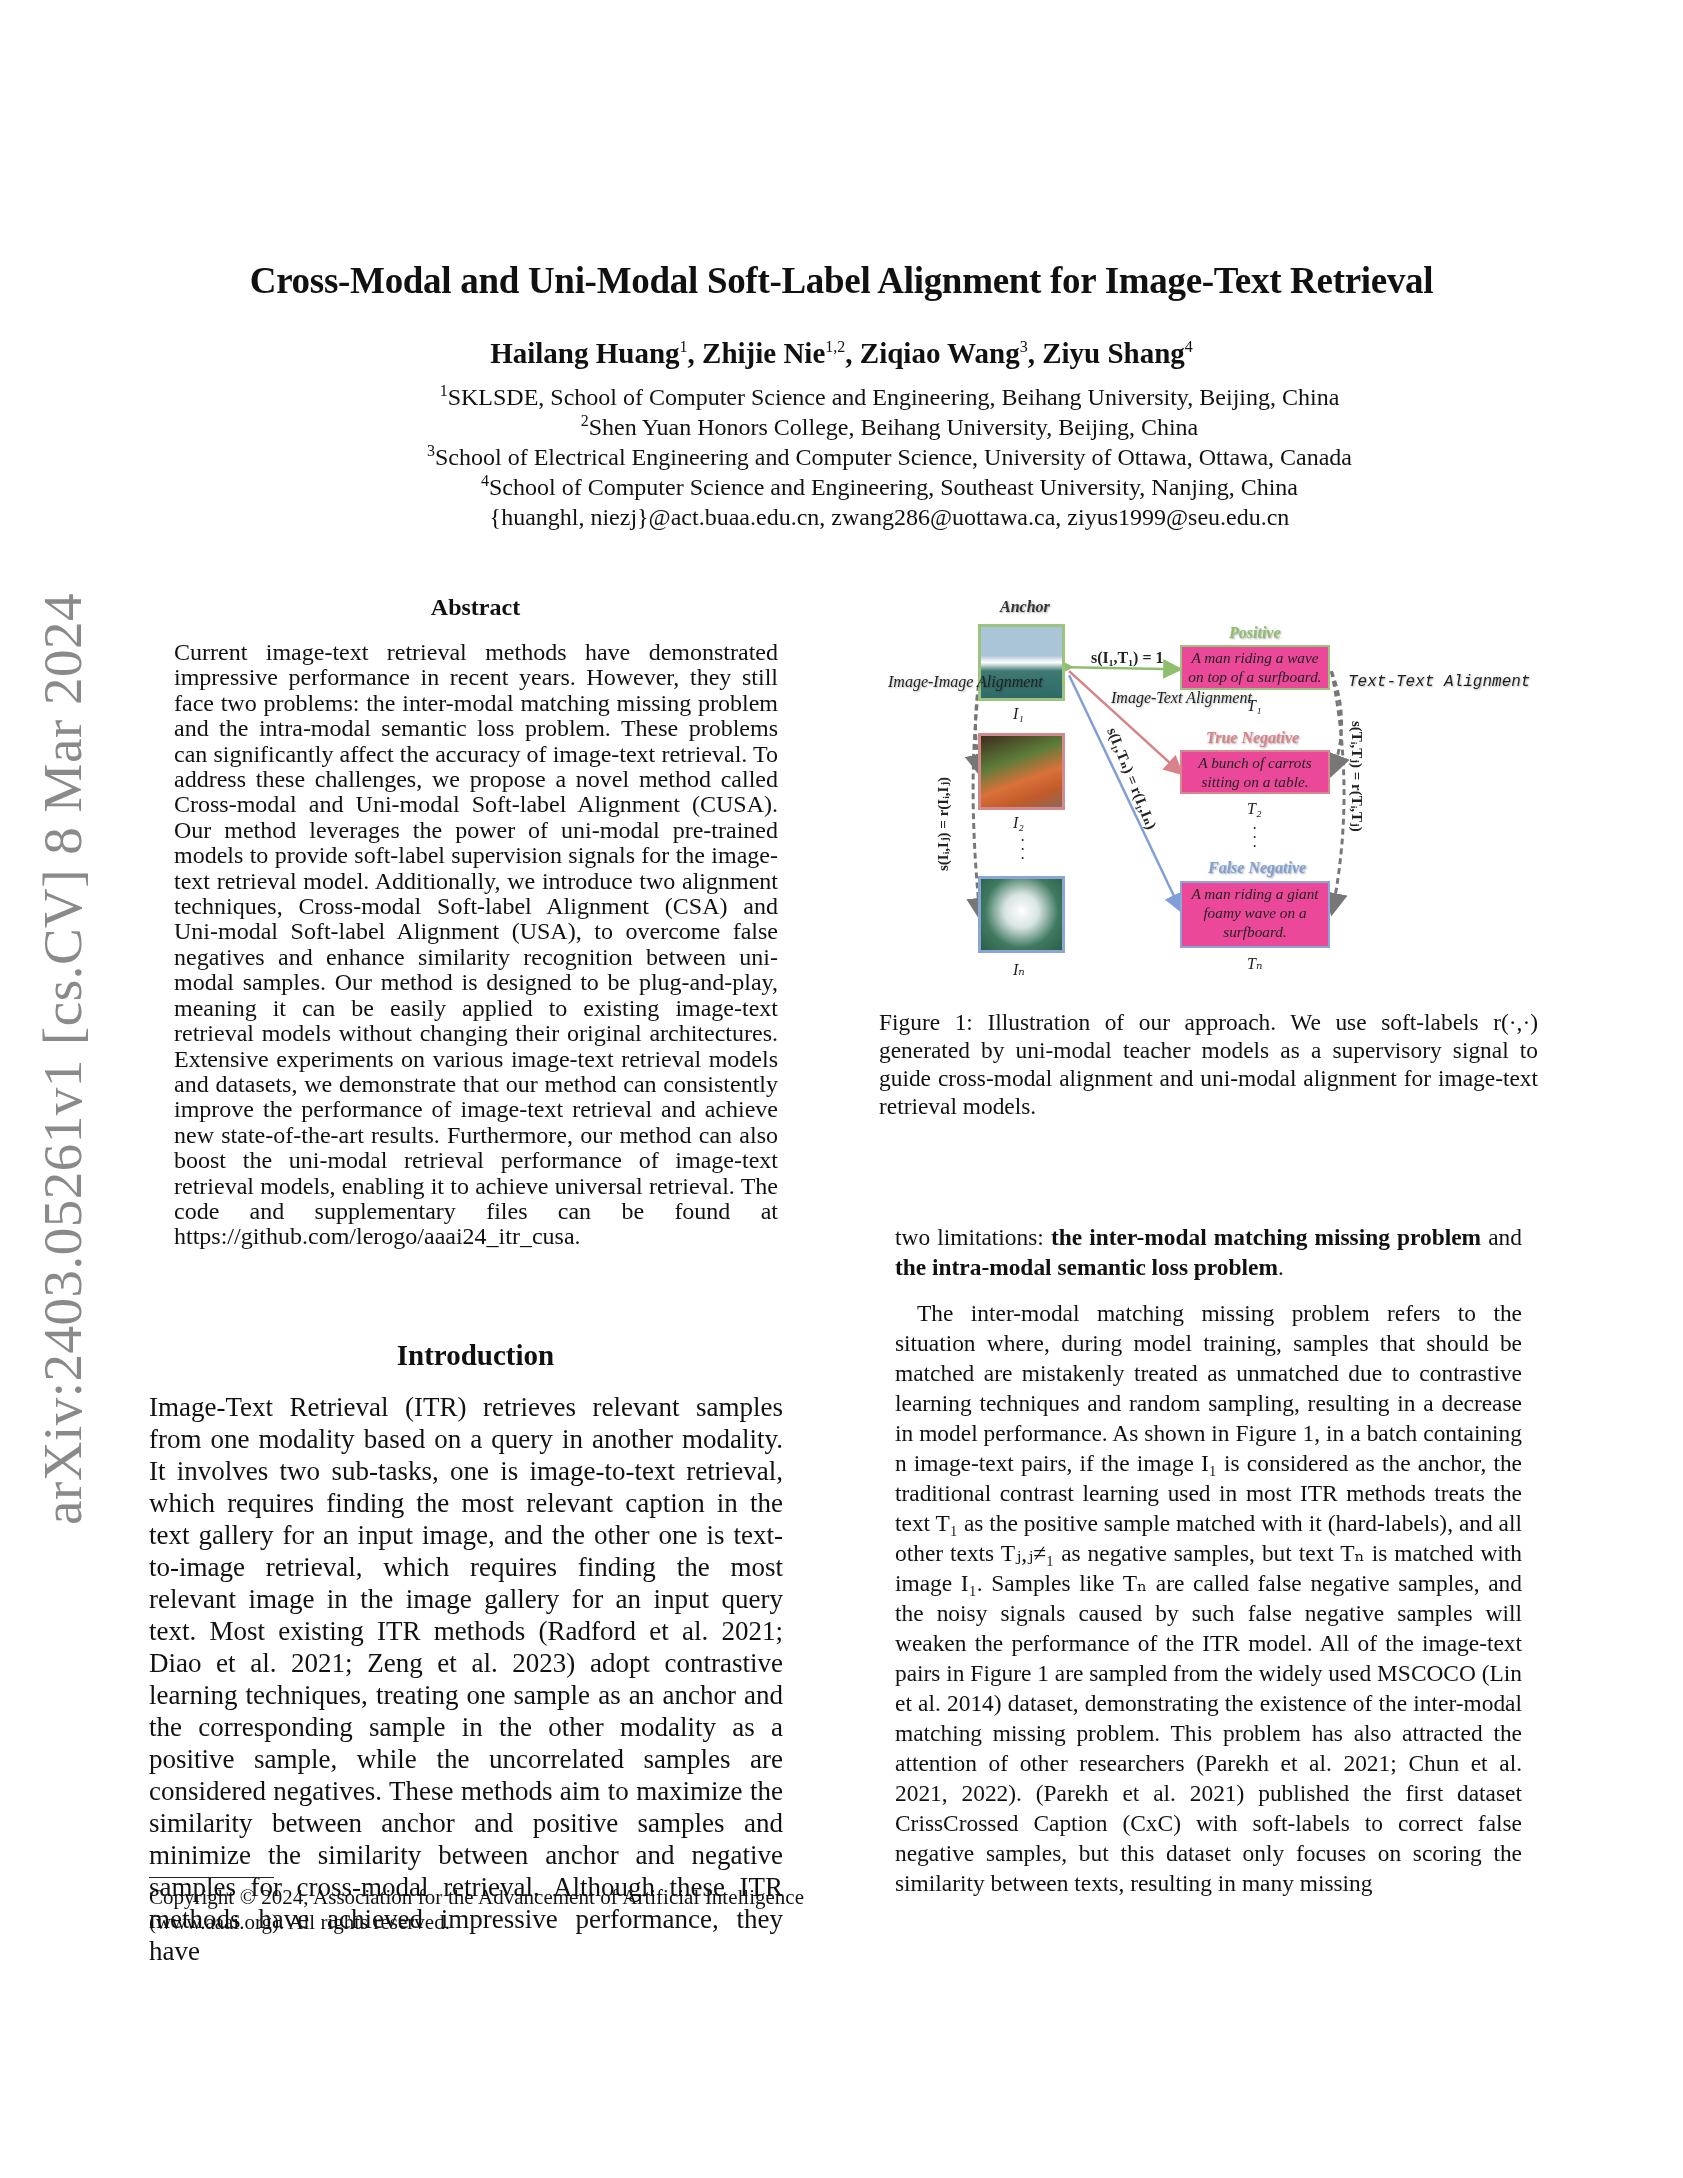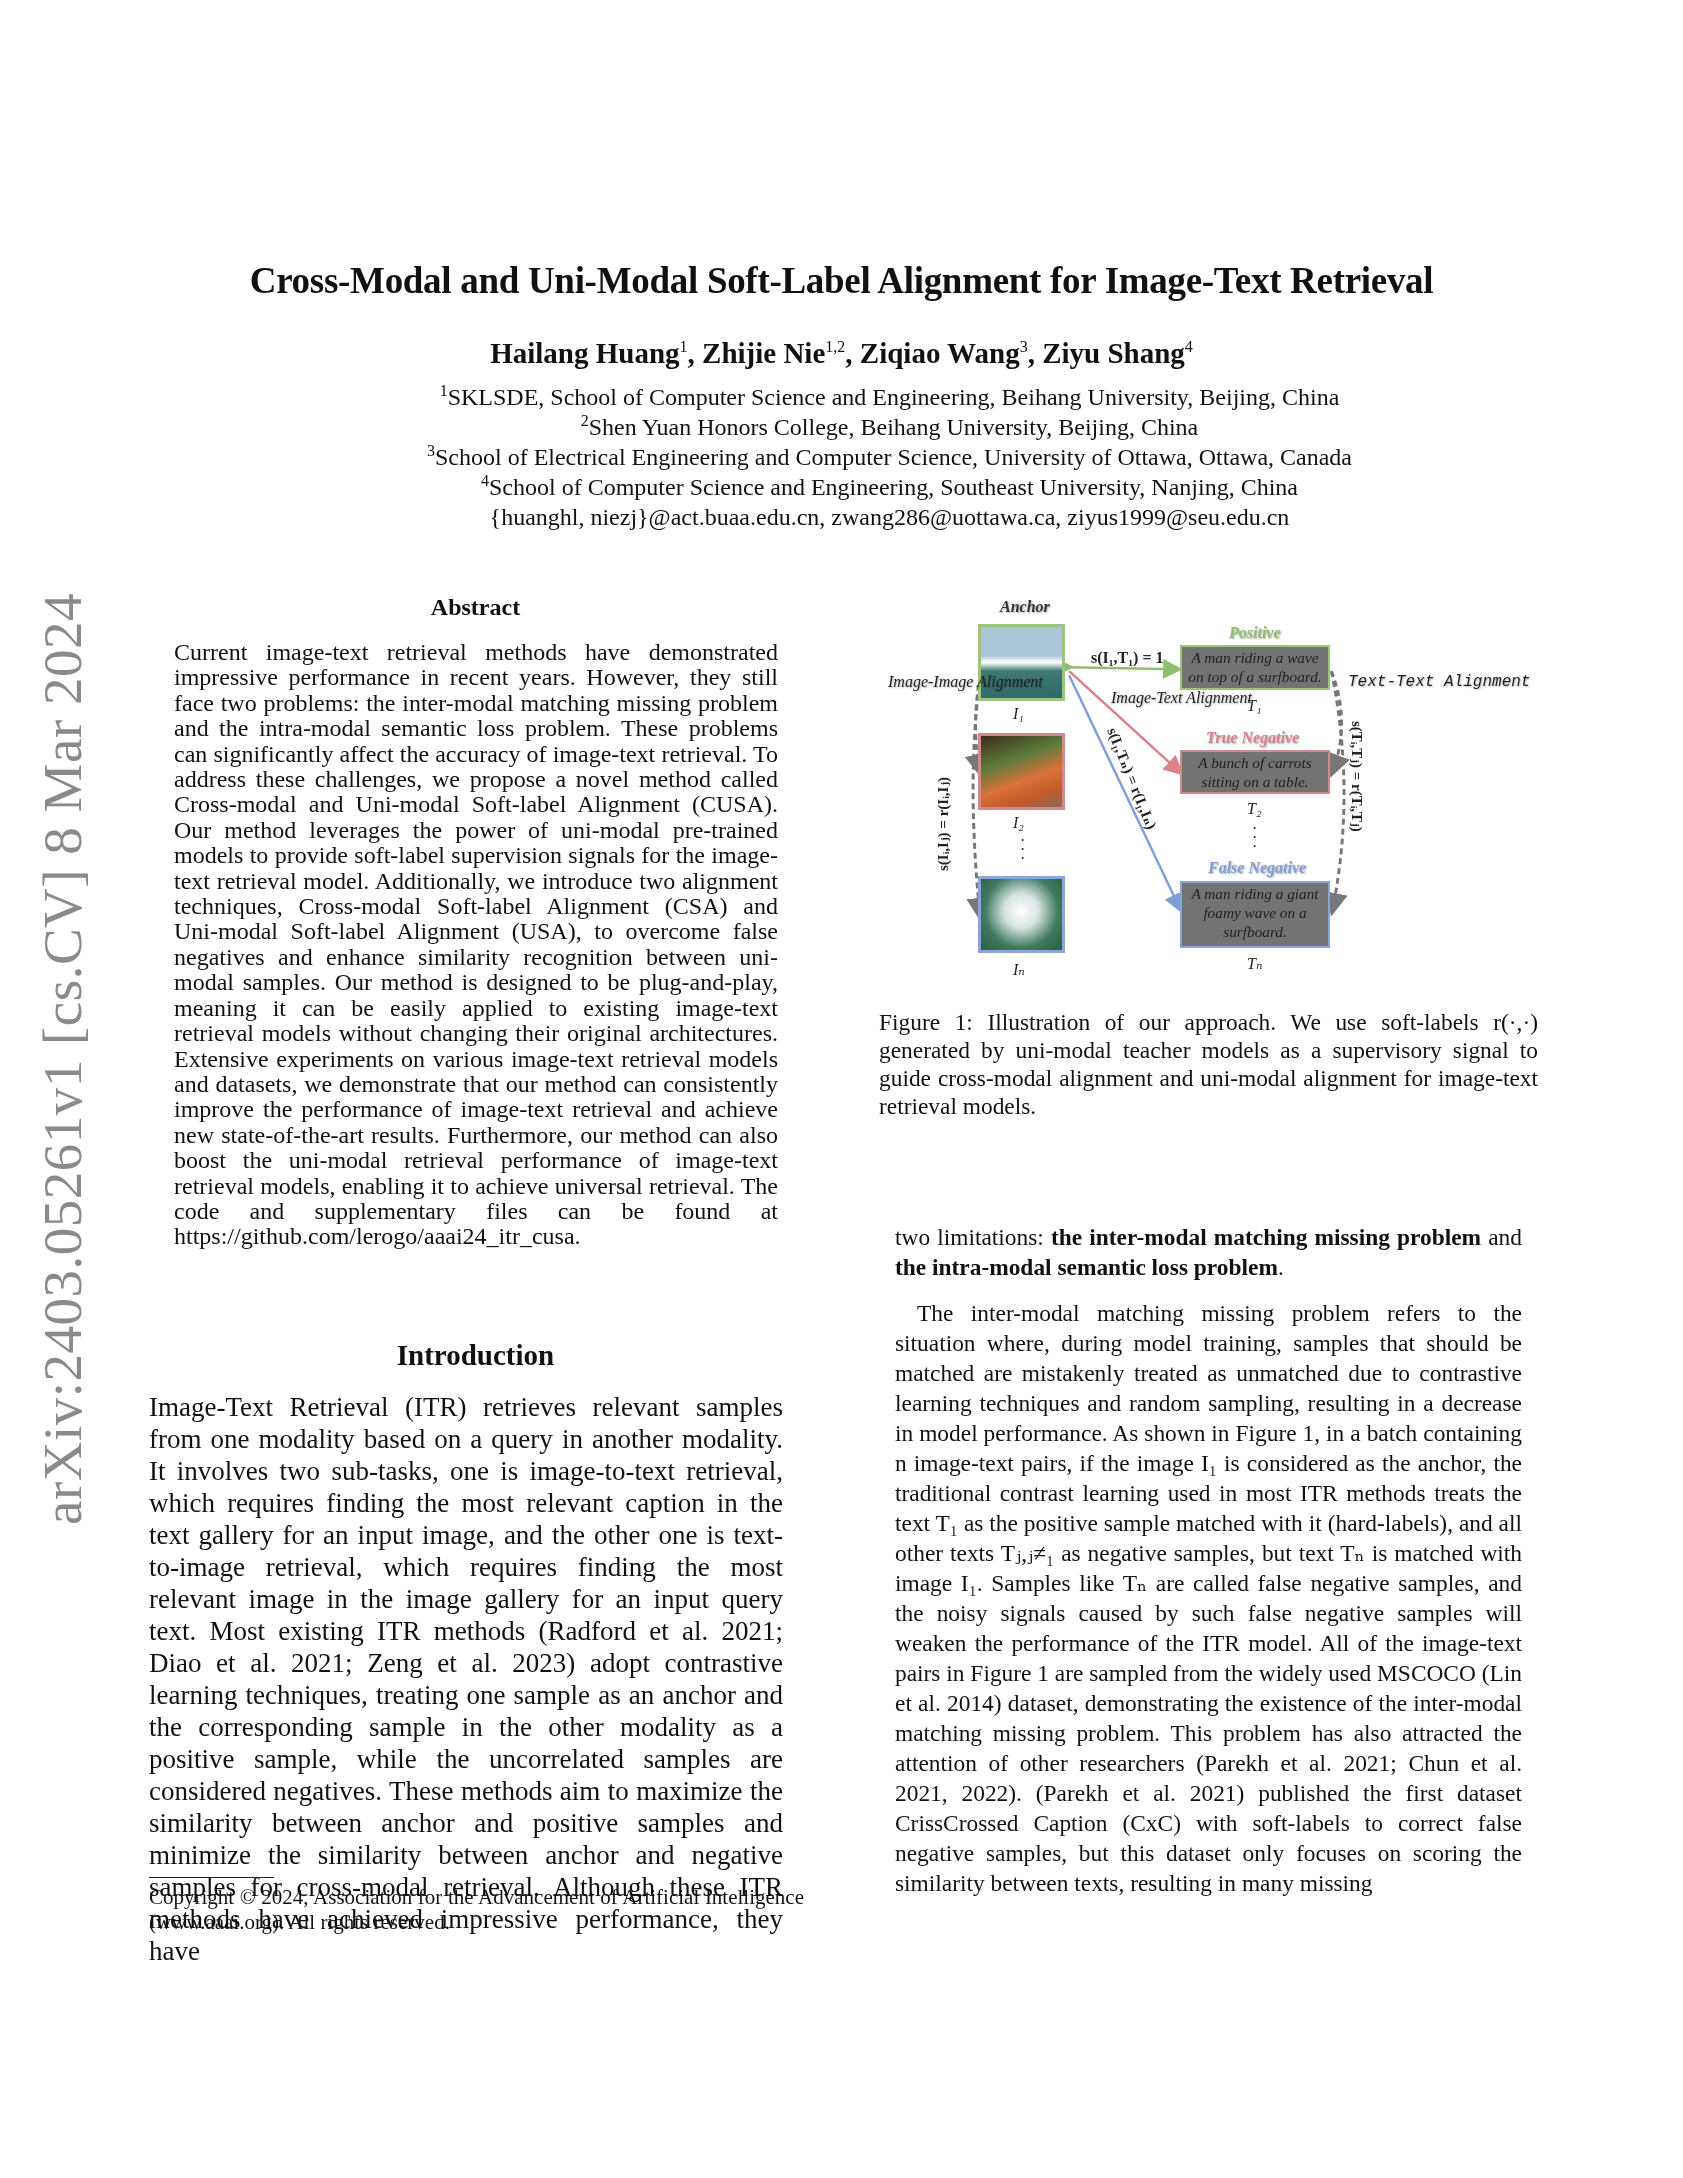--- a/index.html
+++ b/index.html
@@ -28,21 +28,21 @@
   .right-body { top:1206px; font-size:23.4px; line-height:30px; }
   .right-body p { margin:16px; }
   .indent { text-indent:22px; }
   
   .figure { position:absolute; left:871px; top:594px; width:614px; height:386px; }
   .fig-label { position:absolute; font-style:italic; font-weight:bold; font-size:16px; white-space:nowrap; color:#333;
                text-shadow:1px 1px 2px rgba(0,0,0,0.35); }
   .fig-ital { position:absolute; font-style:italic; font-size:16px; white-space:nowrap; color:#222; line-height:18px;
               text-shadow:1px 1px 2px rgba(0,0,0,0.3); }
   .img-box { position:absolute; width:87px; height:77px; border:3px solid; box-sizing:border-box; }
-  .txt-box { position:absolute; border:2.5px solid; box-sizing:border-box; background:#737373;
+  .txt-box { position:absolute; border:2.5px solid; box-sizing:border-box; background:#ec4899;
              font-style:italic; font-size:15.3px; line-height:19px; text-align:center; color:#222; padding-top:1px; }
   .math-label { position:absolute; font-style:italic; font-size:16px; color:#222; white-space:nowrap; }
   .rot { position:absolute; white-space:nowrap; font-weight:bold; font-size:15px; color:#222; transform-origin:0 0; }
   .dots { position:absolute; font-size:16px; line-height:9px; color:#222; }
 </style>
 </head>
 <body>
 
 <div class="arxiv">arXiv:2403.05261v1  [cs.CV]  8 Mar 2024</div>
 

